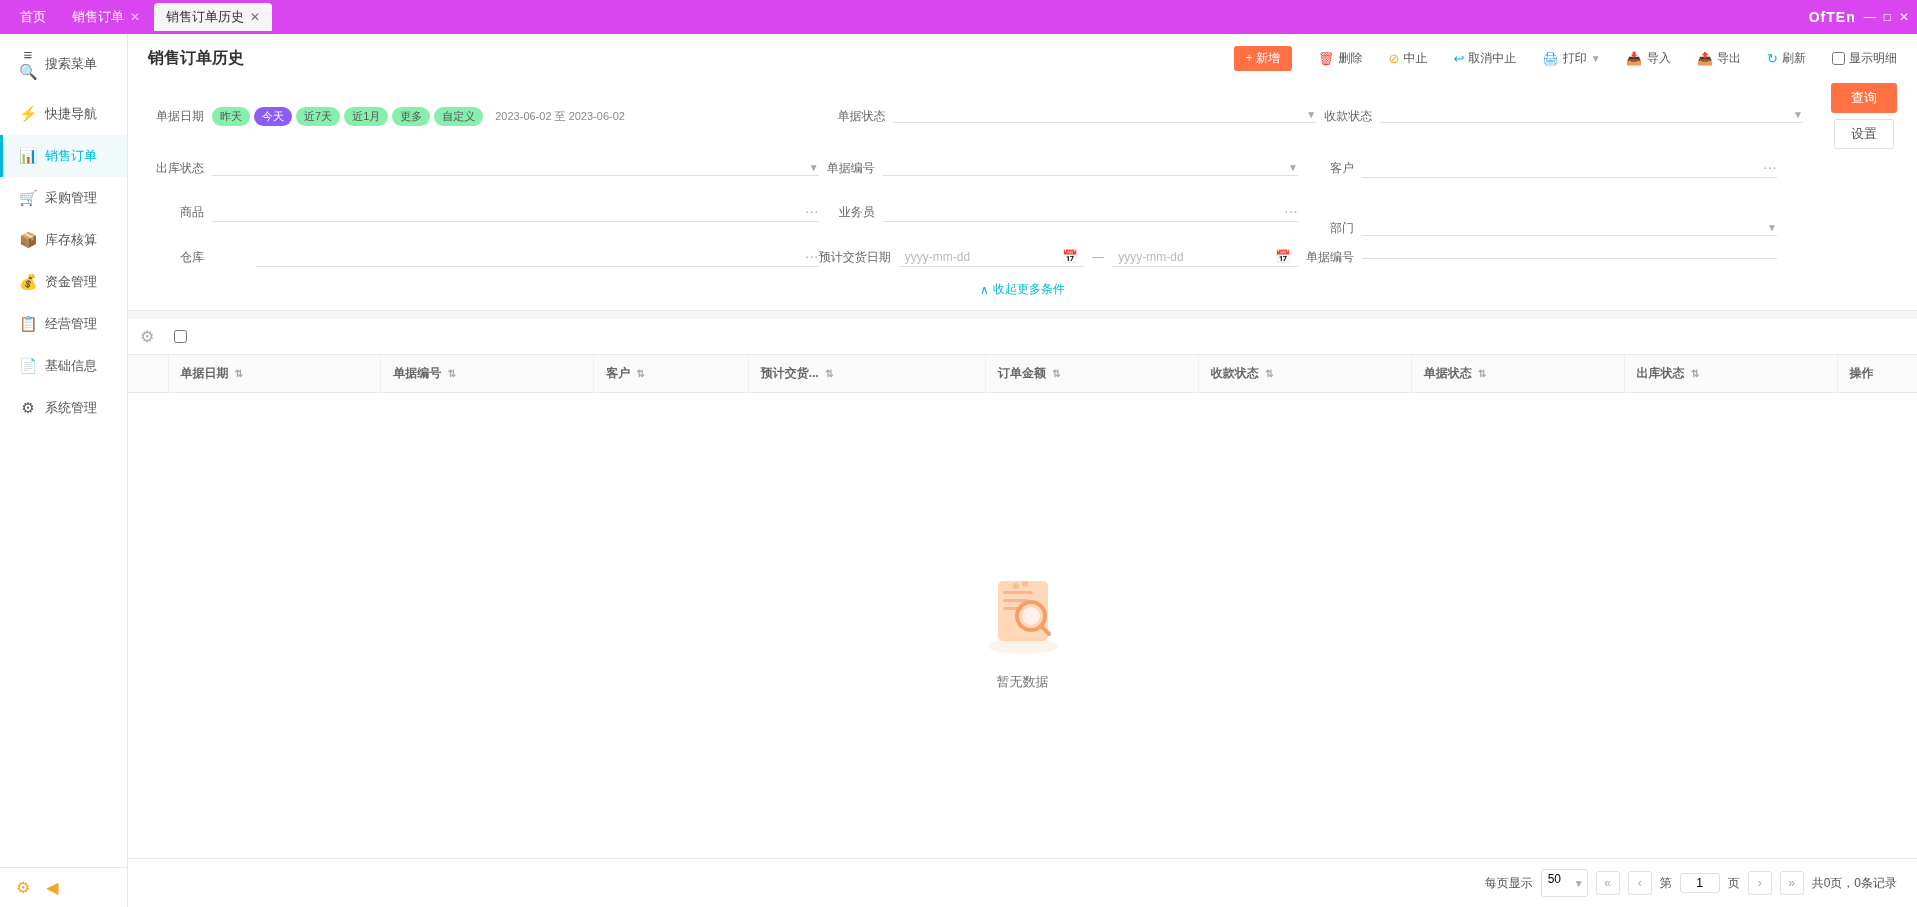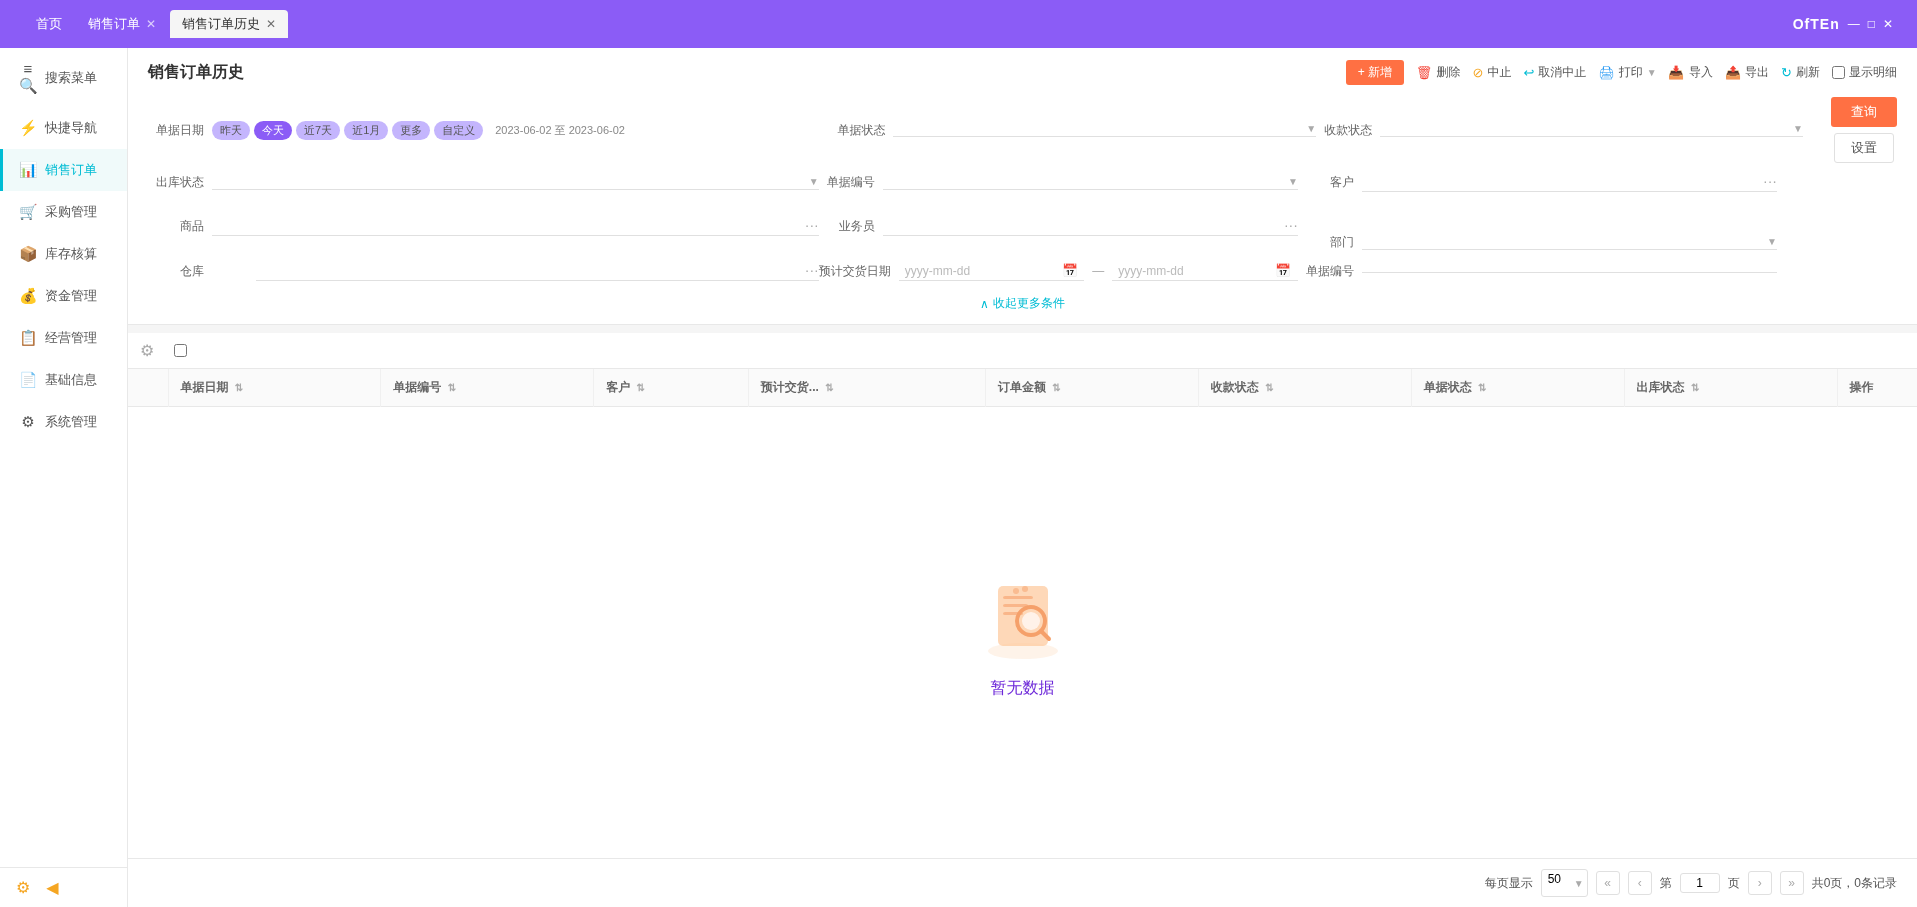--- a/index.html
+++ b/index.html
@@ -1,24 +1,24 @@
 <!DOCTYPE html>
 <html><head>
   <meta charset="utf-8">
   <style>
     * { box-sizing: border-box; margin: 0; padding: 0; }
     body { font-family: "Microsoft YaHei", sans-serif; font-size: 12px; background: #f5f5f5; display: flex; flex-direction: column; height: 100vh; overflow: hidden; }
 
     
     .top-bar {
-      background: #8b5cf6;
-      height: 48px;
-      display: flex;
-      align-items: center;
-      padding: 0 24px;
+      background: #d946ef;
+      height: 34px;
+      display: flex;
+      align-items: center;
+      padding: 0 8px;
       flex-shrink: 0;
     }
     .top-bar-tabs {
       display: flex;
       align-items: center;
       flex: 1;
       gap: 2px;
     }
     .top-tab {
       height: 28px;
@@ -127,21 +127,21 @@
       margin-bottom: 12px;
     }
     .page-title {
       font-size: 16px;
       font-weight: bold;
       color: #333;
     }
     .toolbar {
       display: flex;
       align-items: center;
-      gap: 12px;
+      gap: 26px;
     }
     .toolbar-btn {
       display: flex;
       align-items: center;
       gap: 4px;
       color: #555;
       cursor: pointer;
       font-size: 12px;
       white-space: nowrap;
     }
@@ -200,21 +200,21 @@
       display: flex;
       align-items: center;
       gap: 4px;
     }
     .date-pill {
       padding: 2px 8px;
       border-radius: 10px;
       font-size: 11px;
       cursor: pointer;
       color: #555;
-      background: #c4b5fd;
+      background: #86efac;
     }
     .date-pill.active {
       background: #8b5cf6;
       color: white;
     }
     .date-range-text {
       font-size: 11px;
       color: #888;
       margin-left: 8px;
     }
@@ -311,22 +311,22 @@
     
     .empty-state {
       flex: 1;
       display: flex;
       flex-direction: column;
       align-items: center;
       justify-content: center;
       padding: 60px 0;
     }
     .empty-text {
-      color: #6d28d9;
-      font-size: 16px;
+      color: #737373;
+      font-size: 13px;
     }
 
     
     .pagination-bar {
       background: white;
       border-top: 1px solid #e8e8e8;
       padding: 10px 20px;
       display: flex;
       align-items: center;
       justify-content: flex-end;

